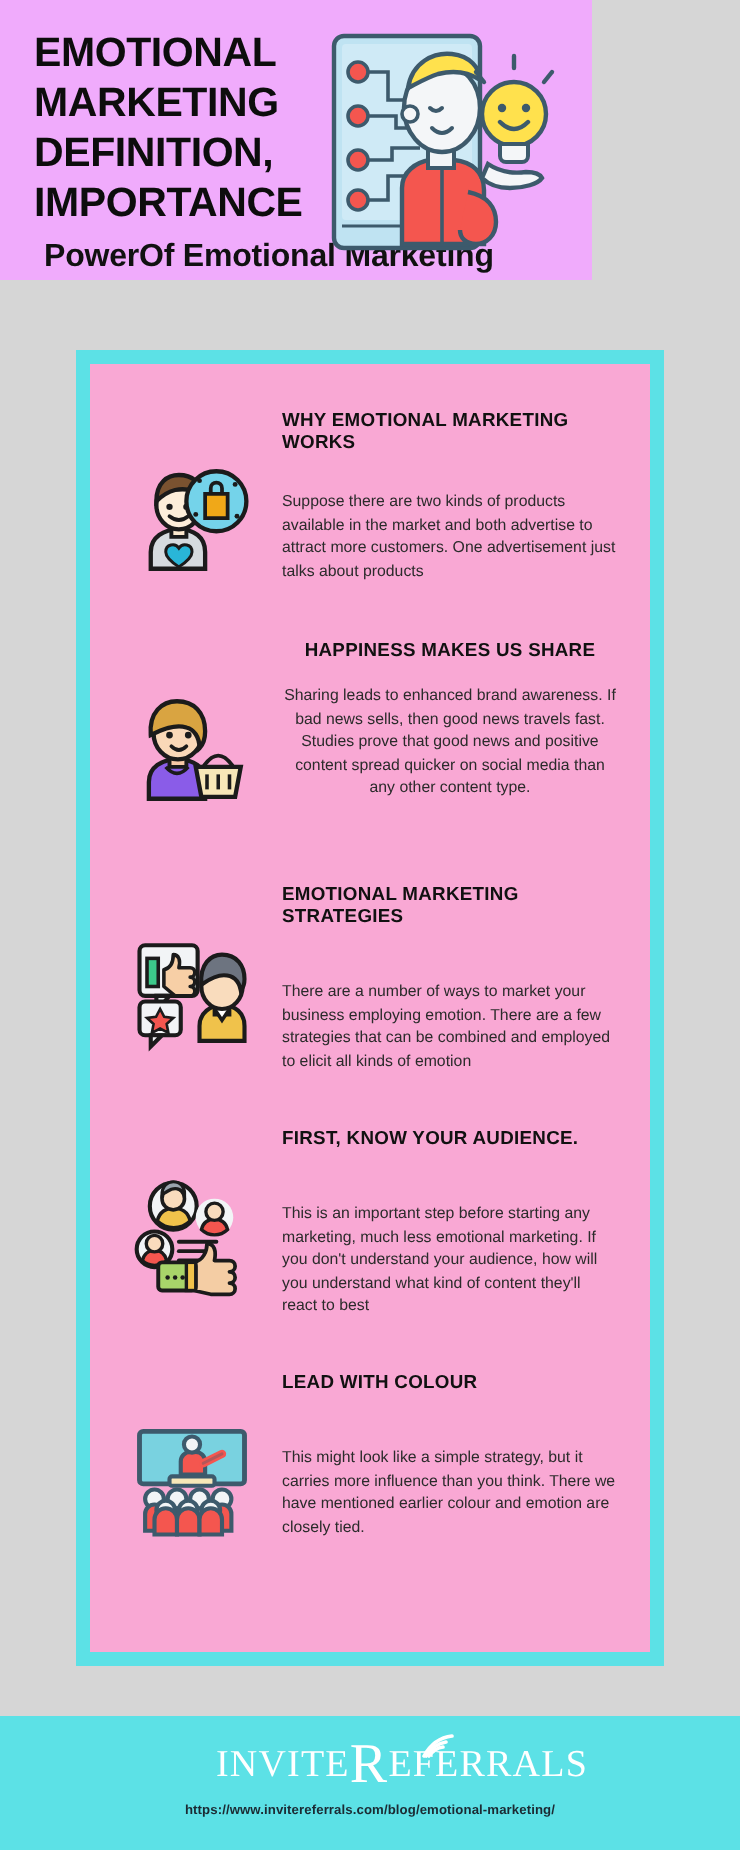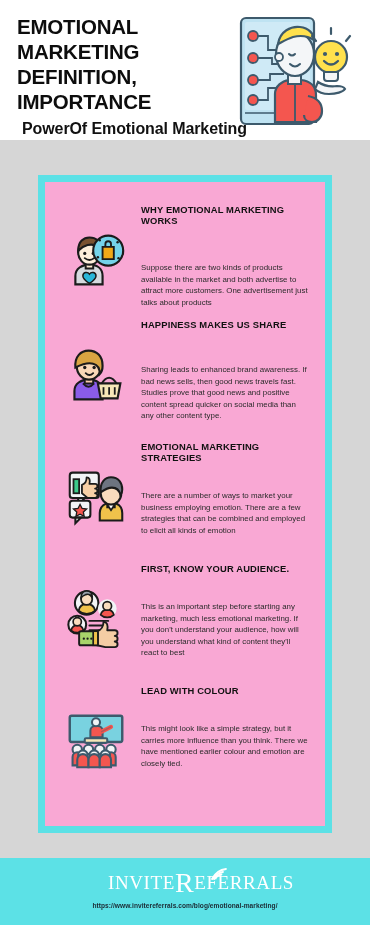--- a/index.html
+++ b/index.html
@@ -11,23 +11,23 @@
     height: 925px;
     background: #d6d6d6;
     font-family: "Liberation Sans", sans-serif;
     overflow: hidden;
     position: relative;
   }
 
   
   .header {
     position: relative;
-    width: 370px;
+    width: 296px;
     height: 140px;
-    background: #ffffff;
+    background: #f0abfc;
     box-sizing: border-box;
     overflow: hidden;
   }
   .header-title {
     position: absolute;
     left: 17px;
     top: 14px;
     width: 210px;
     font-size: 20.5px;
     line-height: 25px;
@@ -232,25 +232,25 @@
           <g fill="#1b1b1b">
             <circle cx="36" cy="11" r="1.3"></circle>
               <circle cx="55" cy="13" r="1.3"></circle>
             <circle cx="34" cy="29" r="1.3"></circle>
               <circle cx="56" cy="30" r="1.3"></circle>
           </g>
         </svg>
       </div>
       <div class="sec-body">
         <div class="sec-heading">WHY EMOTIONAL MARKETING WORKS</div>
-        <div class="sec-text" style="margin-top:36px;">Suppose there are two kinds of products available in the market and both advertise to attract more customers. One advertisement just talks about products</div>
-      </div>
-    </div>
-
-    <div class="section" style="padding-top:15px; height:122px;">
+        <div class="sec-text" style="margin-top:19px;">Suppose there are two kinds of products available in the market and both advertise to attract more customers. One advertisement just talks about products</div>
+      </div>
+    </div>
+
+    <div class="section" style="padding-top:15px; height:122px;text-align:center;">
       <div class="sec-icon">
         <svg viewBox="0 0 64 64" width="60" height="60" xmlns="http://www.w3.org/2000/svg">
           <path d="M9 58 v-9 c0-8 7-12 15-12 c9 0 15 4 15 12 v9 z" fill="#8a5ce8" stroke="#1b1b1b" stroke-width="2.3"></path>
           <path d="M20 33 h9 v8 h-9 z" fill="#f7c9a8" stroke="#1b1b1b" stroke-width="2.1"></path>
           <path d="M18 41 q6 7 12 0" fill="none" stroke="#1b1b1b" stroke-width="2"></path>
           <ellipse cx="24.5" cy="23" rx="13" ry="14" fill="#f9d8b8" stroke="#1b1b1b" stroke-width="2.3"></ellipse>
           <path d="M10 24 c-1-12 6-18 14-18 c9 0 15 6 15 16 c0 5-2 8-3 9 c0-6-3-10-7-11 c-6-2-13 1-19 4 z" fill="#d9a441" stroke="#1b1b1b" stroke-width="2.3"></path>
           <circle cx="20" cy="24" r="1.8" fill="#1b1b1b"></circle>
           <circle cx="30" cy="24" r="1.8" fill="#1b1b1b"></circle>
           <path d="M21 30 q4 4 8 0" fill="none" stroke="#1b1b1b" stroke-width="2" stroke-linecap="round"></path>
@@ -258,21 +258,21 @@
           <g stroke="#1b1b1b" stroke-width="1.9">
             <line x1="40" y1="45" x2="40" y2="53"></line>
             <line x1="46" y1="45" x2="46" y2="53"></line>
             <line x1="52" y1="45" x2="52" y2="53"></line>
           </g>
           <path d="M38 41 q8 -12 16 0" fill="none" stroke="#1b1b1b" stroke-width="2.1"></path>
         </svg>
       </div>
       <div class="sec-body">
         <div class="sec-heading">HAPPINESS MAKES US SHARE</div>
-        <div class="sec-text" style="margin-top:34px;">Sharing leads to enhanced brand awareness. If bad news sells, then good news travels fast. Studies prove that good news and positive content spread quicker on social media than any other content type.</div>
+        <div class="sec-text" style="margin-top:12px;">Sharing leads to enhanced brand awareness. If bad news sells, then good news travels fast. Studies prove that good news and positive content spread quicker on social media than any other content type.</div>
       </div>
     </div>
 
     <div class="section" style="padding-top:15px; height:122px;">
       <div class="sec-icon">
         <svg viewBox="0 0 64 64" width="60" height="60" xmlns="http://www.w3.org/2000/svg">
           <path d="M36 57 v-8 c0-7 6-11 12-11 c7 0 12 4 12 11 v8 z" fill="#f0c24b" stroke="#1b1b1b" stroke-width="2.2"></path>
           <path d="M44 36 h8 v7 h-8 z" fill="#f7cfa6" stroke="#1b1b1b" stroke-width="2"></path>
           <path d="M44 40 l4 6 l4 -6" fill="#fff" stroke="#1b1b1b" stroke-width="1.9"></path>
           <ellipse cx="48" cy="28" rx="11" ry="12" fill="#f9dcbd" stroke="#1b1b1b" stroke-width="2.2"></ellipse>

